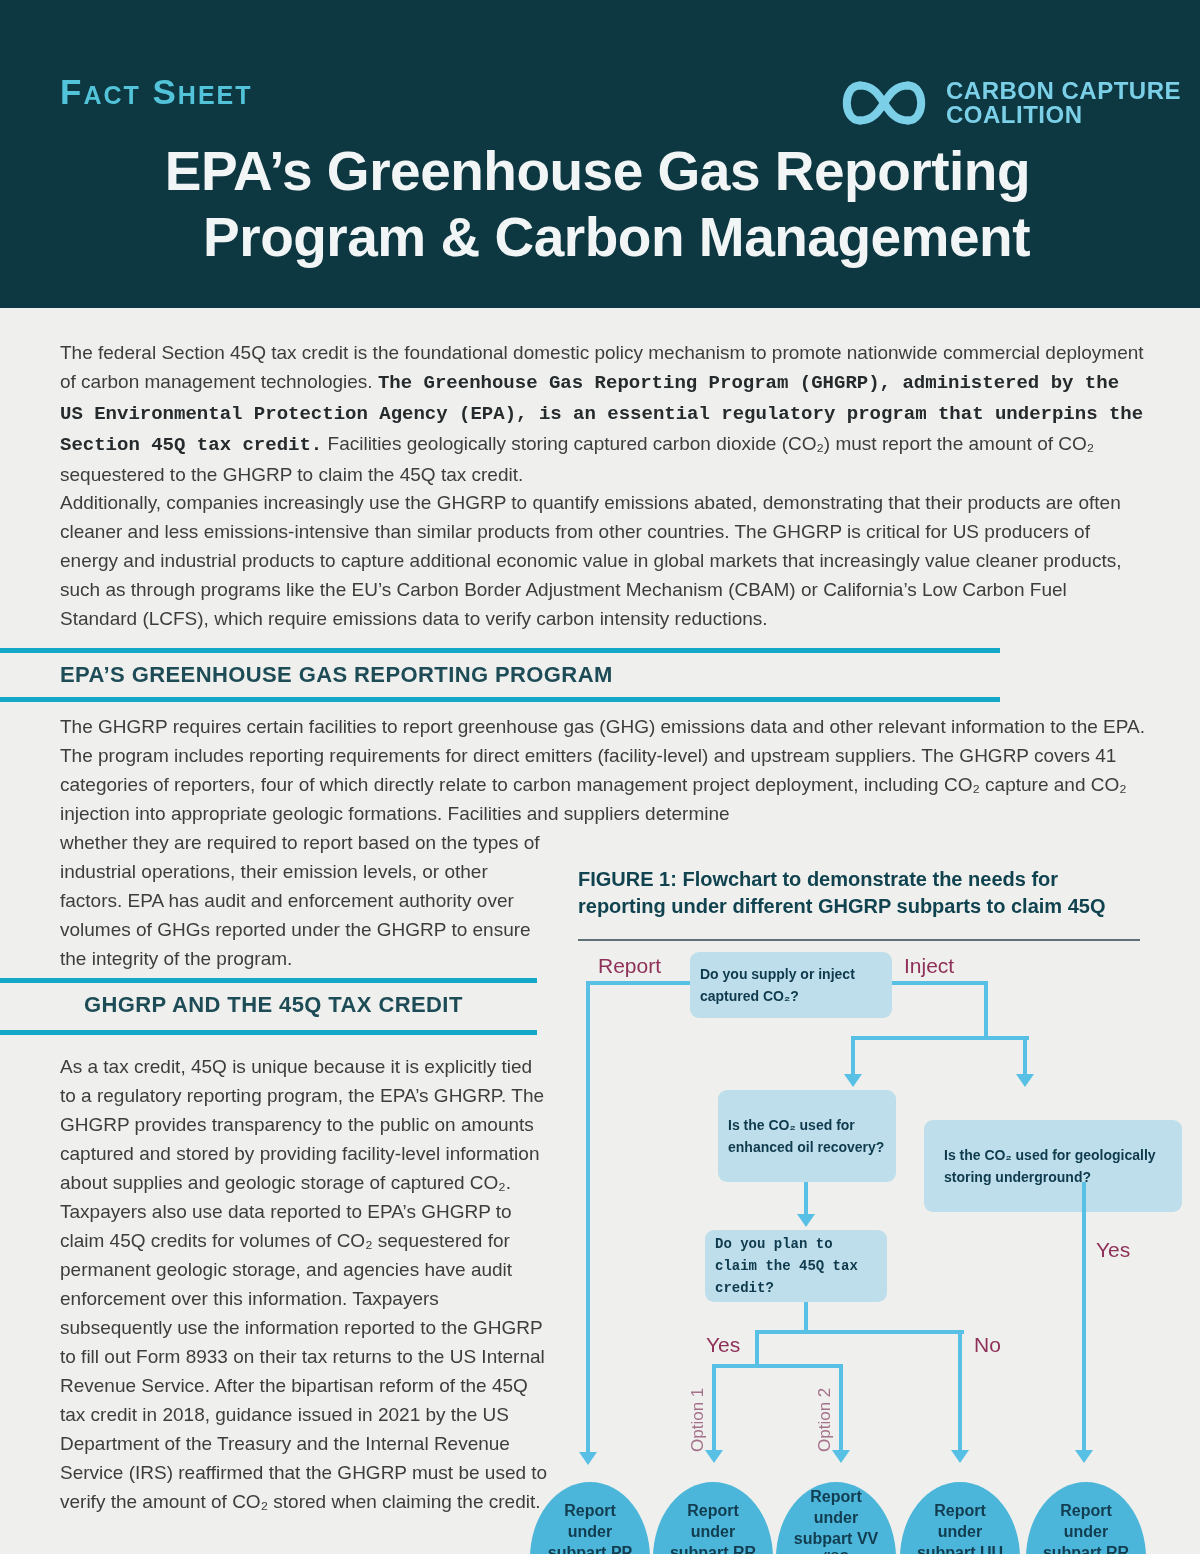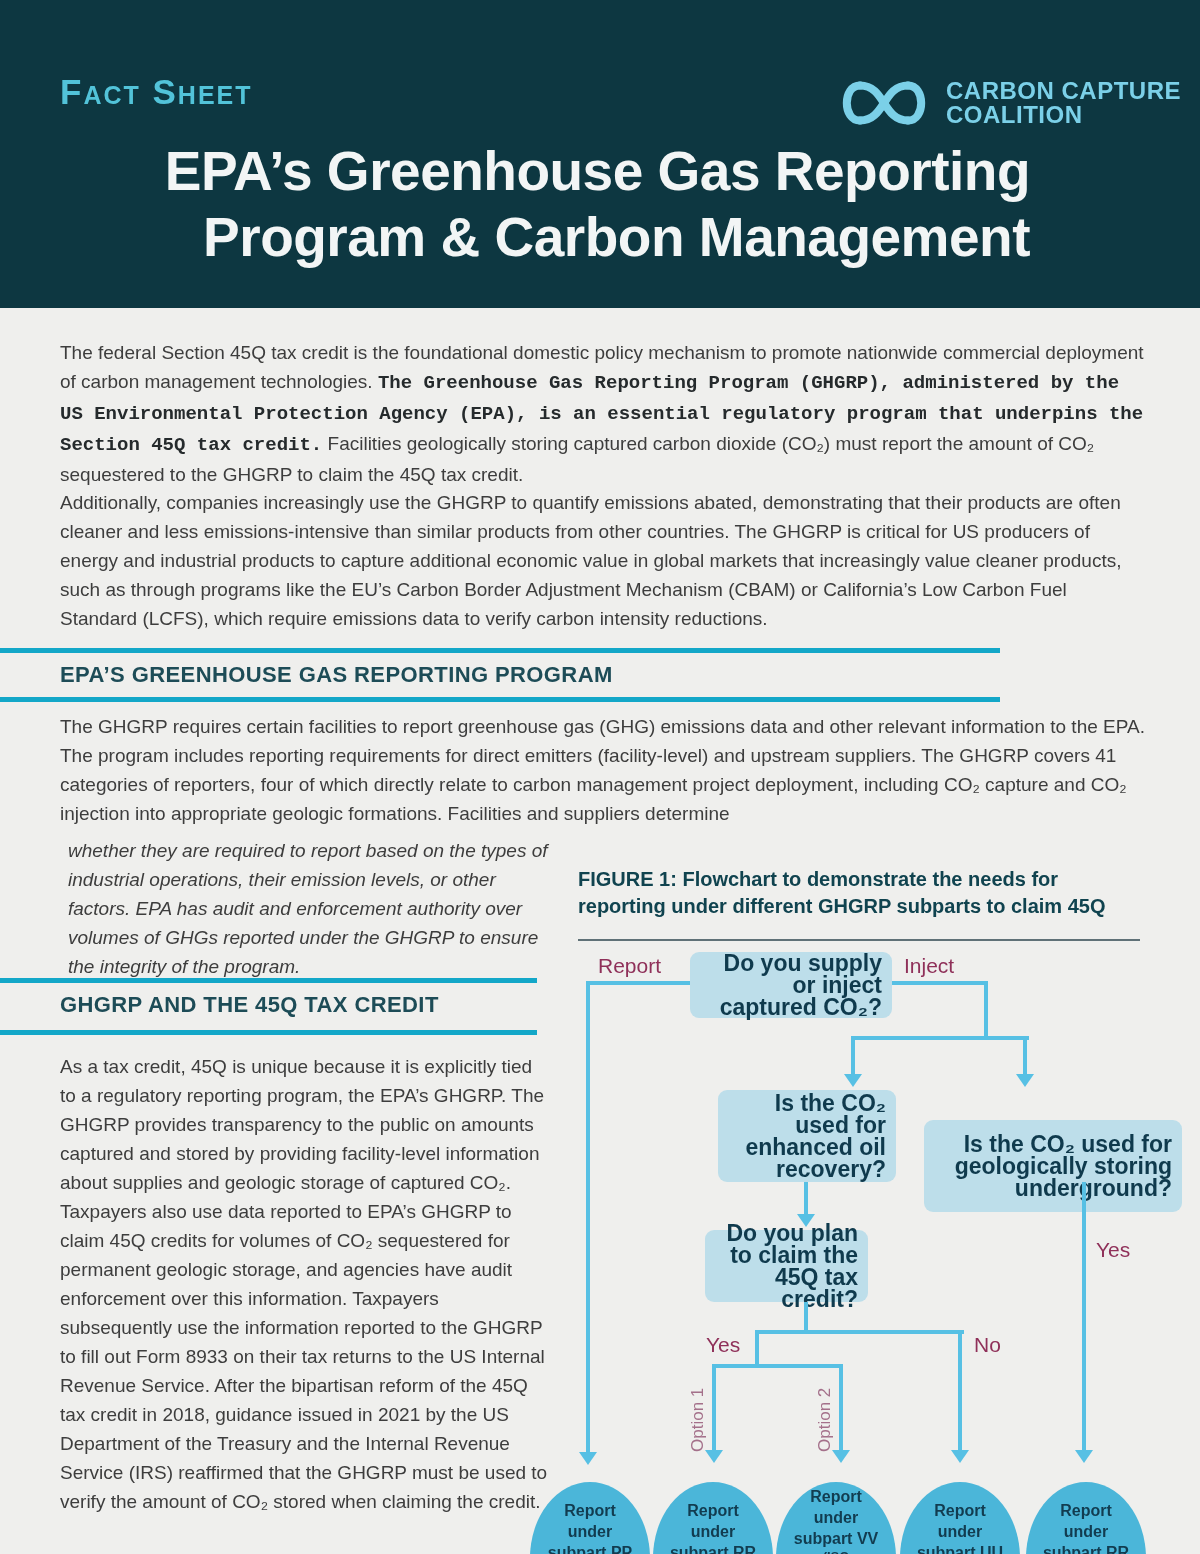--- a/index.html
+++ b/index.html
@@ -37,22 +37,22 @@
   }
   
   .fig-title {
     position:absolute; left:578px; top:866px; width:540px;
     font-size:20px; line-height:27px; font-weight:bold; color:#10434f;
   }
   .fig-divider { position:absolute; left:578px; top:939px; width:562px; height:2px; background:#5f7177; }
 
   .fbox {
     position:absolute; background:#bddeea; border-radius:9px;
-    color:#0f3a4d; font-weight:bold; font-size:23px; line-height:22px;
-    text-align:right; display:flex; align-items:center; justify-content:center;
+    color:#0f3a4d; font-weight:bold; font-size:14px; line-height:22px;
+    text-align:left; display:flex; align-items:center; justify-content:center;
     padding:6px 10px; box-sizing:border-box;
   }
   .fline { position:absolute; background:#57c0e4; }
   .arrow-down {
     position:absolute; width:0; height:0;
     border-left:9px solid transparent; border-right:9px solid transparent;
     border-top:13px solid #57c0e4;
   }
   .flabel { position:absolute; font-size:21px; color:#8f3059; }
   .opt-label {
@@ -99,24 +99,24 @@
 
   <p class="para" style="left:60px; top:338px; width:1085px; margin:0;"><span>The federal Section 45Q tax credit is the foundational domestic policy mechanism to promote nationwide commercial deployment of carbon management technologies. </span><b>The Greenhouse Gas Reporting Program (GHGRP), administered by the US Environmental Protection Agency (EPA), is an essential regulatory program that underpins the Section 45Q tax credit.</b><span> Facilities geologically storing captured carbon dioxide (CO₂) must report the amount of CO₂ sequestered to the GHGRP to claim the 45Q tax credit.</span></p>
 
   <p class="para" style="left:60px; top:488px; width:1085px; margin:0;">Additionally, companies increasingly use the GHGRP to quantify emissions abated, demonstrating that their products are often cleaner and less emissions-intensive than similar products from other countries. The GHGRP is critical for US producers of energy and industrial products to capture additional economic value in global markets that increasingly value cleaner products, such as through programs like the EU’s Carbon Border Adjustment Mechanism (CBAM) or California’s Low Carbon Fuel Standard (LCFS), which require emissions data to verify carbon intensity reductions.</p>
 
   <div class="rule" style="left:0; top:648px; width:1000px;"></div>
   <div class="sec-heading" style="top:662px;">EPA’S GREENHOUSE GAS REPORTING PROGRAM</div>
   <div class="rule" style="left:0; top:697px; width:1000px;"></div>
 
   <p class="para" style="left:60px; top:712px; width:1085px; margin:0;">The GHGRP requires certain facilities to report greenhouse gas (GHG) emissions data and other relevant information to the EPA. The program includes reporting requirements for direct emitters (facility-level) and upstream suppliers. The GHGRP covers 41 categories of reporters, four of which directly relate to carbon management project deployment, including CO₂ capture and CO₂ injection into appropriate geologic formations. Facilities and suppliers determine</p>
-  <p class="para" style="left:60px; top:828px; width:488px; margin:8px;font-style:italic;">whether they are required to report based on the types of industrial operations, their emission levels, or other factors. EPA has audit and enforcement authority over volumes of GHGs reported under the GHGRP to ensure the integrity of the program.</p>
+  <p class="para" style="left:60px; top:828px; width:488px; margin:0;">whether they are required to report based on the types of industrial operations, their emission levels, or other factors. EPA has audit and enforcement authority over volumes of GHGs reported under the GHGRP to ensure the integrity of the program.</p>
 
   <div class="rule" style="left:0; top:978px; width:537px;"></div>
-  <div class="sec-heading" style="top:992px;">GHGRP AND THE 45Q TAX CREDIT</div>
+  <div class="sec-heading" style="top:992px;margin-left:24px;">GHGRP AND THE 45Q TAX CREDIT</div>
   <div class="rule" style="left:0; top:1030px; width:537px;"></div>
 
   <p class="para" style="left:60px; top:1052px; width:488px; margin:0;">As a tax credit, 45Q is unique because it is explicitly tied to a regulatory reporting program, the EPA’s GHGRP. The GHGRP provides transparency to the public on amounts captured and stored by providing facility-level information about supplies and geologic storage of captured CO₂. Taxpayers also use data reported to EPA’s GHGRP to claim 45Q credits for volumes of CO₂ sequestered for permanent geologic storage, and agencies have audit enforcement over this information. Taxpayers subsequently use the information reported to the GHGRP to fill out Form 8933 on their tax returns to the US Internal Revenue Service. After the bipartisan reform of the 45Q tax credit in 2018, guidance issued in 2021 by the US Department of the Treasury and the Internal Revenue Service (IRS) reaffirmed that the GHGRP must be used to verify the amount of CO₂ stored when claiming the credit.</p>
 
   <div class="fig-title">FIGURE 1:  Flowchart to demonstrate the needs for reporting under different GHGRP subparts to claim 45Q</div>
   <div class="fig-divider"></div>
 
   <div class="fbox" style="left:690px; top:952px; width:202px; height:66px;">Do you supply or inject captured CO₂?</div>
   <div class="flabel" style="left:598px; top:954px;">Report</div>
   <div class="flabel" style="left:904px; top:954px;">Inject</div>
@@ -131,21 +131,21 @@
   <div class="fline" style="left:851px; top:1038px; width:4px; height:38px;"></div>
   <div class="arrow-down" style="left:844px; top:1074px;"></div>
   <div class="fline" style="left:1023px; top:1038px; width:4px; height:38px;"></div>
   <div class="arrow-down" style="left:1016px; top:1074px;"></div>
 
   <div class="fbox" style="left:718px; top:1090px; width:178px; height:92px;">Is the CO₂ used for enhanced oil recovery?</div>
   <div class="fbox" style="left:924px; top:1120px; width:258px; height:92px;padding-left:20px;">Is the CO₂ used for geologically storing underground?</div>
 
   <div class="fline" style="left:804px; top:1182px; width:4px; height:34px;"></div>
   <div class="arrow-down" style="left:797px; top:1214px;"></div>
-  <div class="fbox" style="left:705px; top:1230px; width:163px; height:72px;">Do you plan to claim the 45Q tax credit?</div>
+  <div class="fbox" style="left:705px; top:1230px; width:182px; height:72px;font-family:Liberation Mono, monospace;">Do you plan to claim the 45Q tax credit?</div>
 
   <div class="fline" style="left:804px; top:1302px; width:4px; height:32px;"></div>
   <div class="fline" style="left:755px; top:1330px; width:209px; height:4px;"></div>
   <div class="flabel" style="left:706px; top:1333px;">Yes</div>
   <div class="flabel" style="left:974px; top:1333px;">No</div>
 
   <div class="fline" style="left:755px; top:1330px; width:4px; height:38px;"></div>
   <div class="fline" style="left:712px; top:1364px; width:131px; height:4px;"></div>
   <div class="fline" style="left:712px; top:1364px; width:4px; height:88px;"></div>
   <div class="arrow-down" style="left:705px; top:1450px;"></div>

